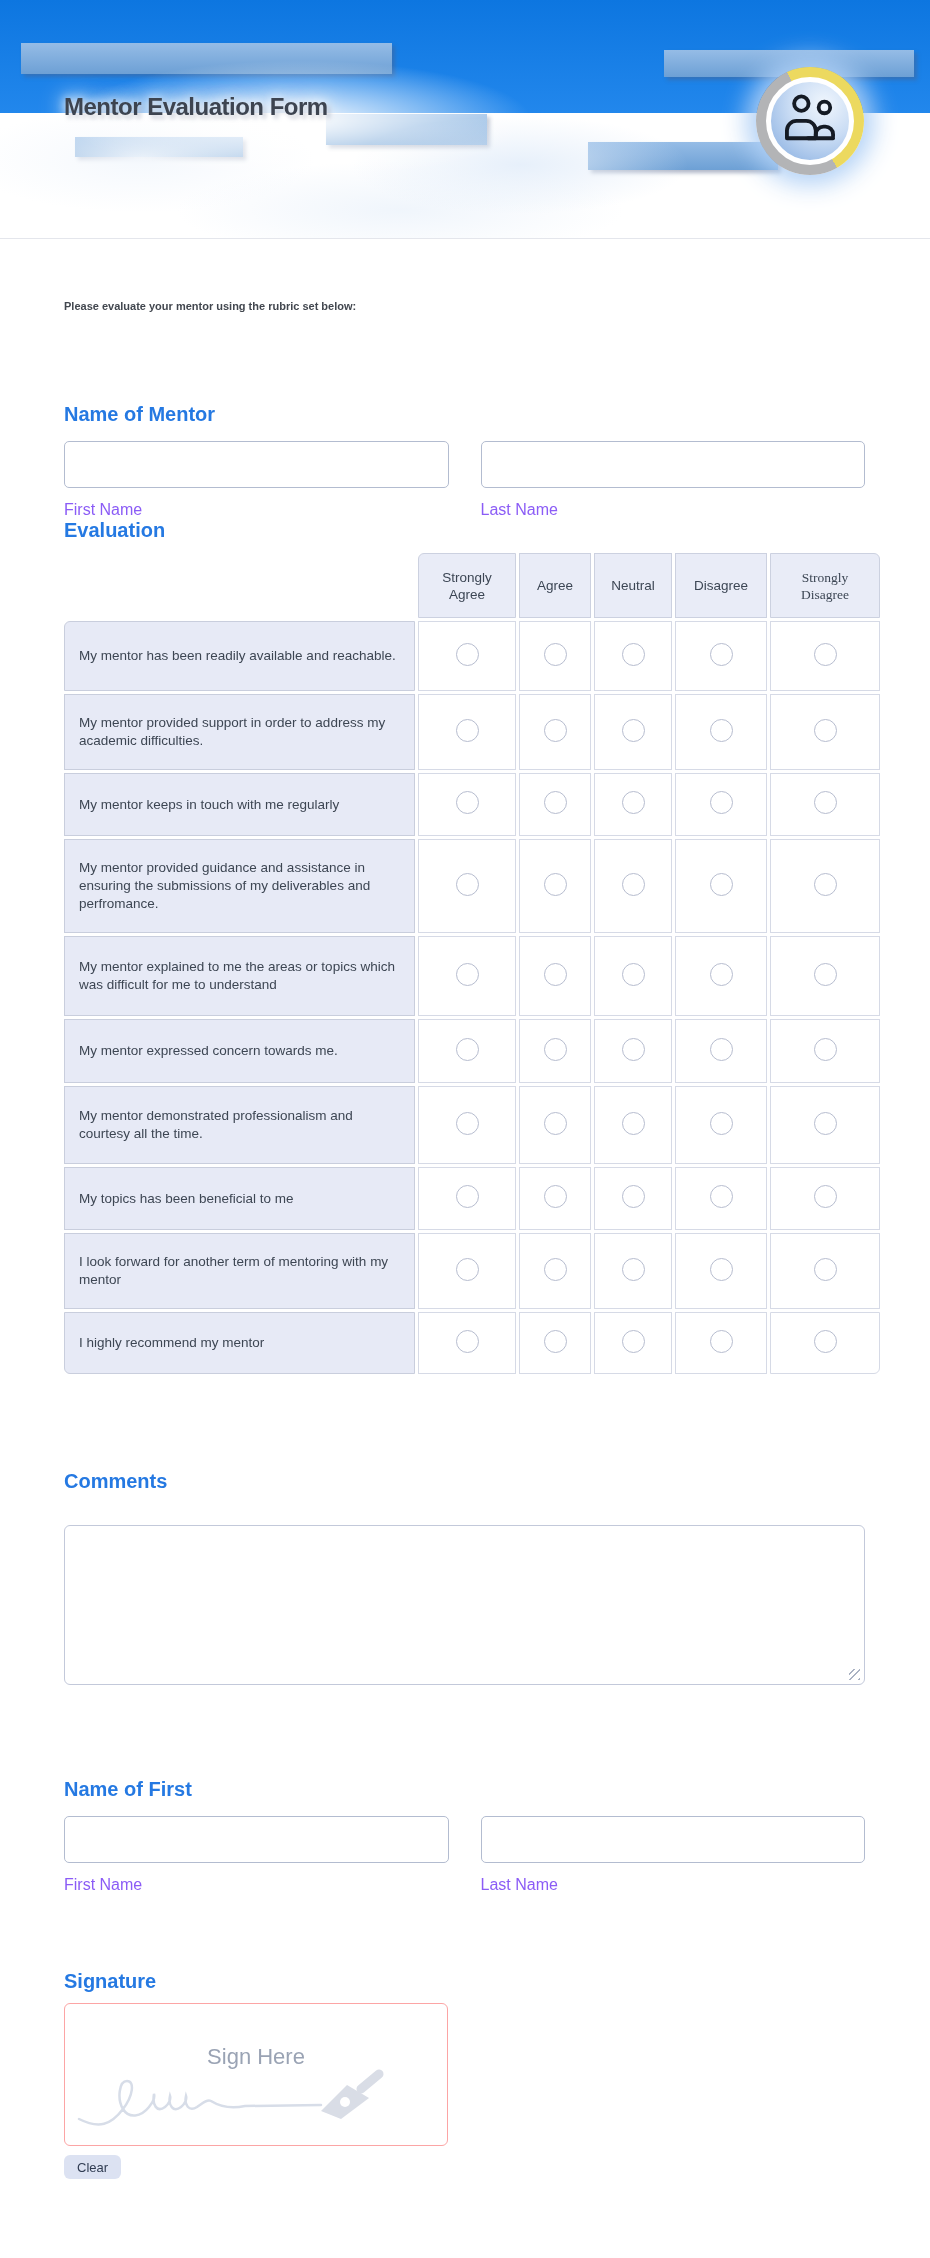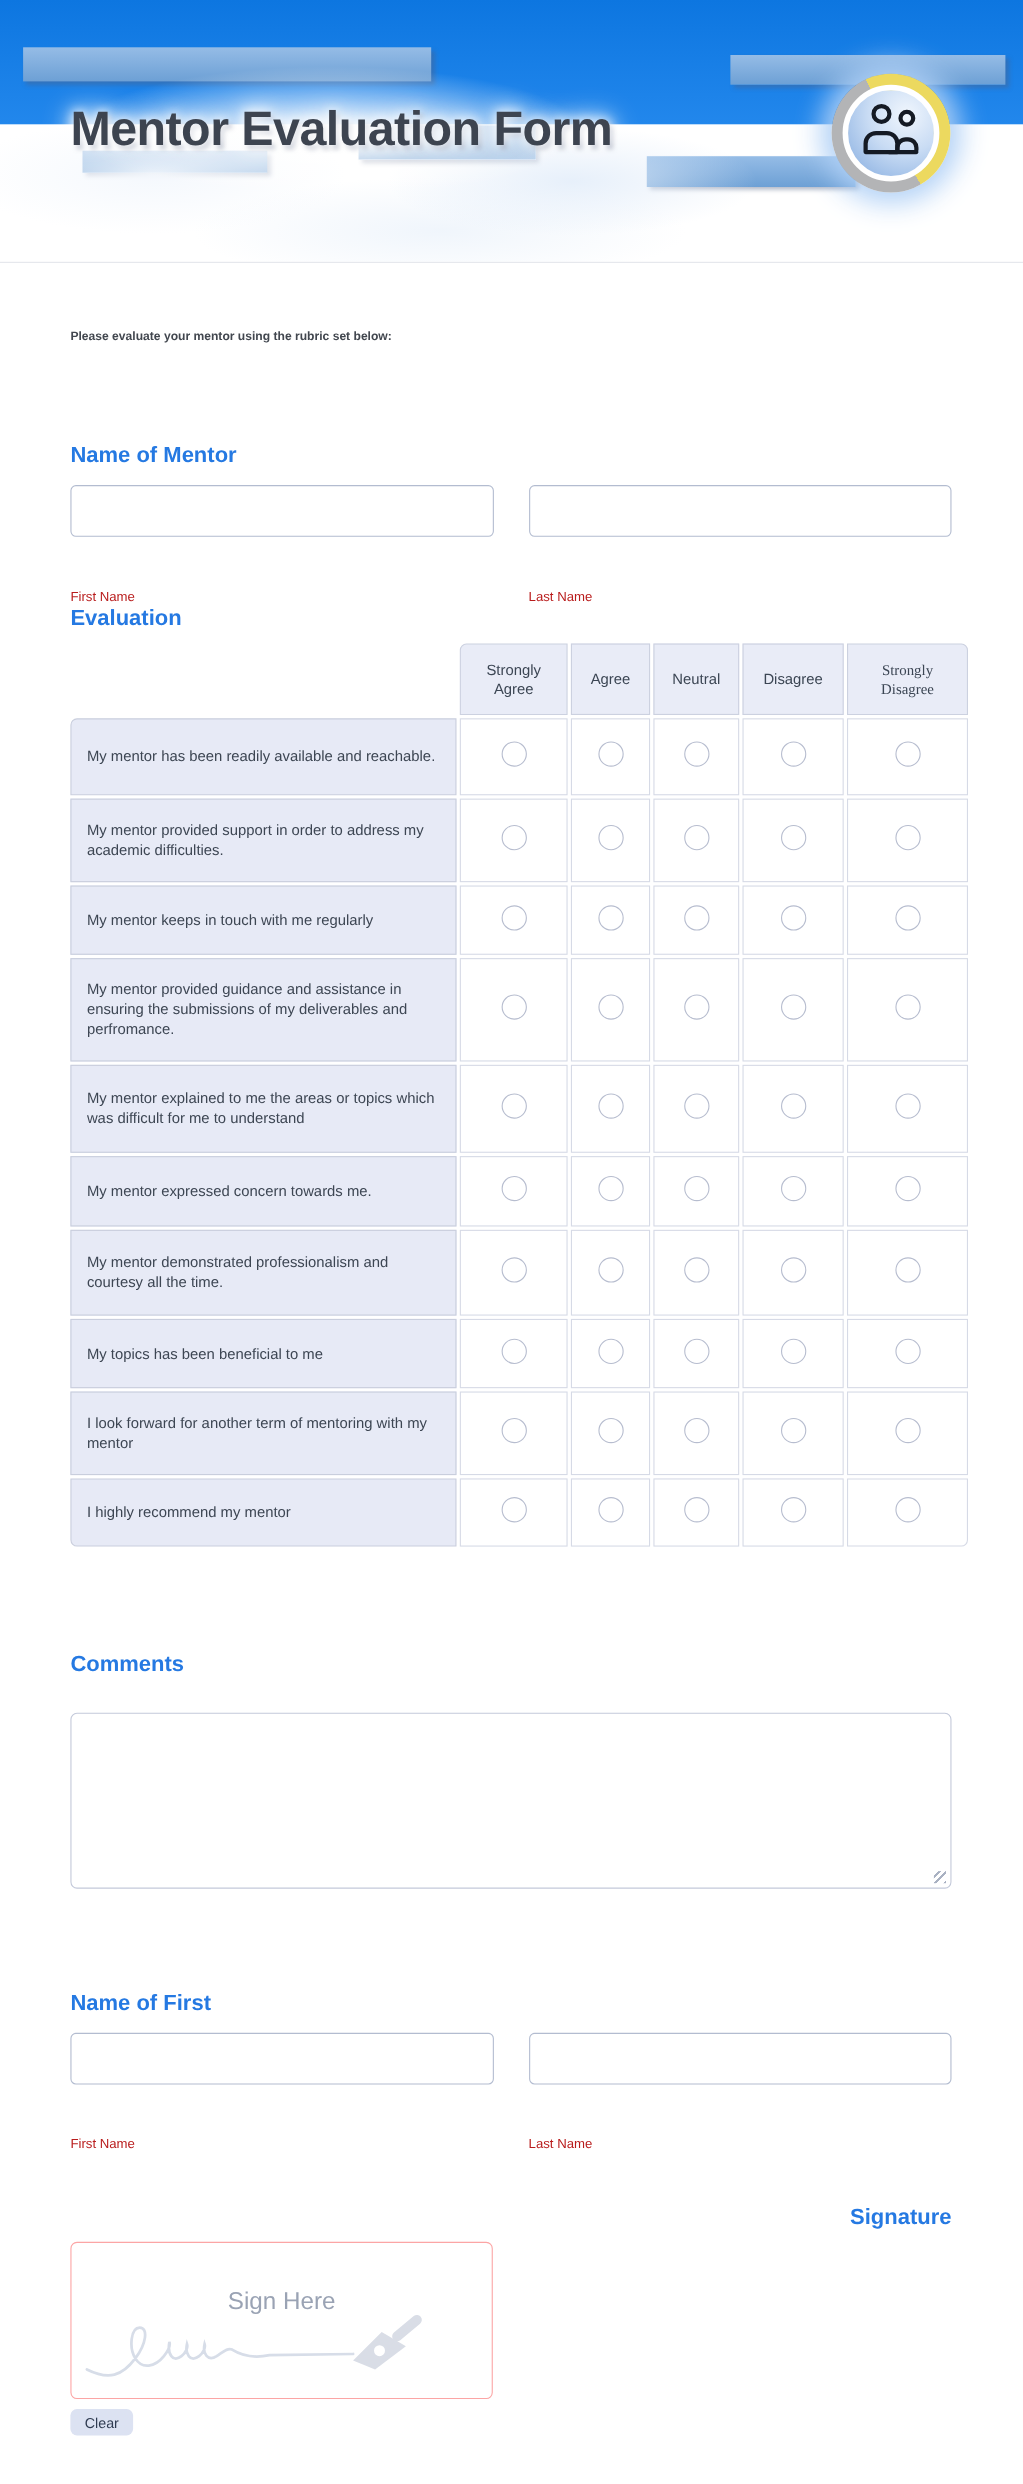--- a/index.html
+++ b/index.html
@@ -15,42 +15,42 @@
     radial-gradient(ellipse 250px 75px at 140px 160px, rgba(244,248,253,.95) 0%, rgba(255,255,255,0) 70%),
     radial-gradient(ellipse 240px 70px at 520px 165px, rgba(228,238,250,.9) 0%, rgba(255,255,255,0) 70%),
     radial-gradient(ellipse 320px 70px at 400px 210px, rgba(236,243,251,.8) 0%, rgba(255,255,255,0) 70%);}
   .deco-bar{position:absolute;background:linear-gradient(180deg,#95bce6,#6da0d5);
     box-shadow:3px 3px 4px rgba(80,95,130,.45);}
   .bar-a{left:21px;top:43px;width:371px;height:31px;}
   .bar-tr{left:664px;top:50px;width:250px;height:27px;}
   .bar-b{left:326px;top:114px;width:161px;height:31px;opacity:.9;}
   .bar-c{left:75px;top:137px;width:168px;height:20px;opacity:.9;}
   .bar-br{left:588px;top:142px;width:190px;height:28px;}
-  .form-title{position:absolute;left:64px;top:93px;margin:0;font-size:44px;font-weight:bold;
+  .form-title{position:absolute;left:64px;top:93px;margin:0;font-size:24px;font-weight:bold;
     letter-spacing:-.5px;color:#3d4450;white-space:nowrap;
     text-shadow:0 0 10px #fff,0 0 18px #fff,0 0 28px #fff,3px 3px 4px rgba(110,120,150,.55);}
   .badge{position:absolute;left:756px;top:67px;width:108px;height:108px;border-radius:50%;
     background:conic-gradient(#ecd95f 0deg 150deg,#b3b4b6 150deg 335deg,#ecd95f 335deg 360deg);
     box-shadow:0 0 24px 10px rgba(175,208,245,.95);
     display:flex;align-items:center;justify-content:center;}
   .badge-inner{width:88px;height:88px;border-radius:50%;border:5px solid #fff;box-sizing:border-box;
     background:radial-gradient(circle at 68% 28%,#f0f6fd 0%,#c9dcf4 45%,#83abdf 100%);
     display:flex;align-items:center;justify-content:center;}
 
   
   .form-body{padding:0 65px 0 64px;}
   .intro{margin:0;padding-top:57px;font-size:11px;font-weight:bold;color:#42474f;line-height:20px;}
   .section-heading{margin:0;font-size:20px;font-weight:bold;color:#2579e2;line-height:24px;}
   .sec-mentor .section-heading{margin-top:86px;}
   .inputs-row{display:flex;gap:32px;margin-top:15px;}
   .text-input{flex:1;height:47px;min-width:0;border:1px solid #b3bcd0;border-radius:5px;
     box-sizing:border-box;background:#fff;font:16px "Liberation Sans",sans-serif;color:#333;
     padding:0 12px;outline:none;}
   .sublabels{display:flex;gap:32px;margin-top:14px;}
-  .sublabel{flex:1;font-size:12px;color:#b91c1c;line-height:16px;margin-top:32px;}
+  .sublabel{flex:1;font-size:16px;color:#8b5cf6;line-height:16px;}
 
   .sec-eval .section-heading{}
   table.eval{border-collapse:separate;border-spacing:3px;table-layout:fixed;width:822px;
     margin:8px 0 0 -3px;}
   table.eval thead th{background:#e9ecf7;border:1px solid #ccd1e0;font-size:13.5px;font-weight:normal;
     color:#3c4654;height:59px;padding:2px 8px;line-height:17px;text-align:center;}
   table.eval thead th.spacer{background:transparent;border:none;}
   table.eval thead th.first-col{border-top-left-radius:6px;}
   table.eval thead th.last-col{border-top-right-radius:6px;font-family:Liberation Serif, serif;}
   table.eval tbody th.q{background:#e7eaf6;border:1px solid #c9cedd;font-weight:normal;text-align:left;
@@ -66,21 +66,21 @@
   .textarea-wrap{position:relative;margin-top:32px;width:801px;}
   textarea.comments{display:block;width:801px;height:160px;box-sizing:border-box;
     border:1px solid #c3c9da;border-radius:6px;resize:none;background:#fff;padding:10px 12px;
     font:14px "Liberation Sans",sans-serif;color:#333;outline:none;}
   .resize-grip{position:absolute;right:5px;bottom:5px;width:11px;height:11px;pointer-events:none;
     background:repeating-linear-gradient(135deg,transparent 0 3px,#a9b1c2 3px 4.5px,
       transparent 4.5px 7.5px,#a9b1c2 7.5px 9px,transparent 9px 11px);}
 
   .sec-mentee .section-heading{margin-top:92px;}
 
-  .sec-signature .section-heading{margin-top:47px;text-align:right;}
+  .sec-signature .section-heading{margin-top:76px;}
   .sig-pad{position:relative;margin-top:10px;width:384px;height:143px;border:1px solid #fca5a5;
     border-radius:6px;box-sizing:border-box;background:#fff;cursor:crosshair;}
   .sign-here{position:absolute;left:0;right:0;top:40px;text-align:center;font-size:22px;color:#9aa3b4;}
   .sig-art{position:absolute;left:8px;bottom:12px;width:366px;height:72px;pointer-events:none;}
   .sig-row{width:384px;display:flex;justify-content:flex-start;margin-top:9px;}
   .clear-btn{height:24px;padding:0 13px;font:13px "Liberation Sans",sans-serif;color:#303c52;
     background:#dce2f2;border:none;border-radius:6px;cursor:pointer;}
 </style>
 <title>Mentor Evaluation Form</title></head>
 <body>

